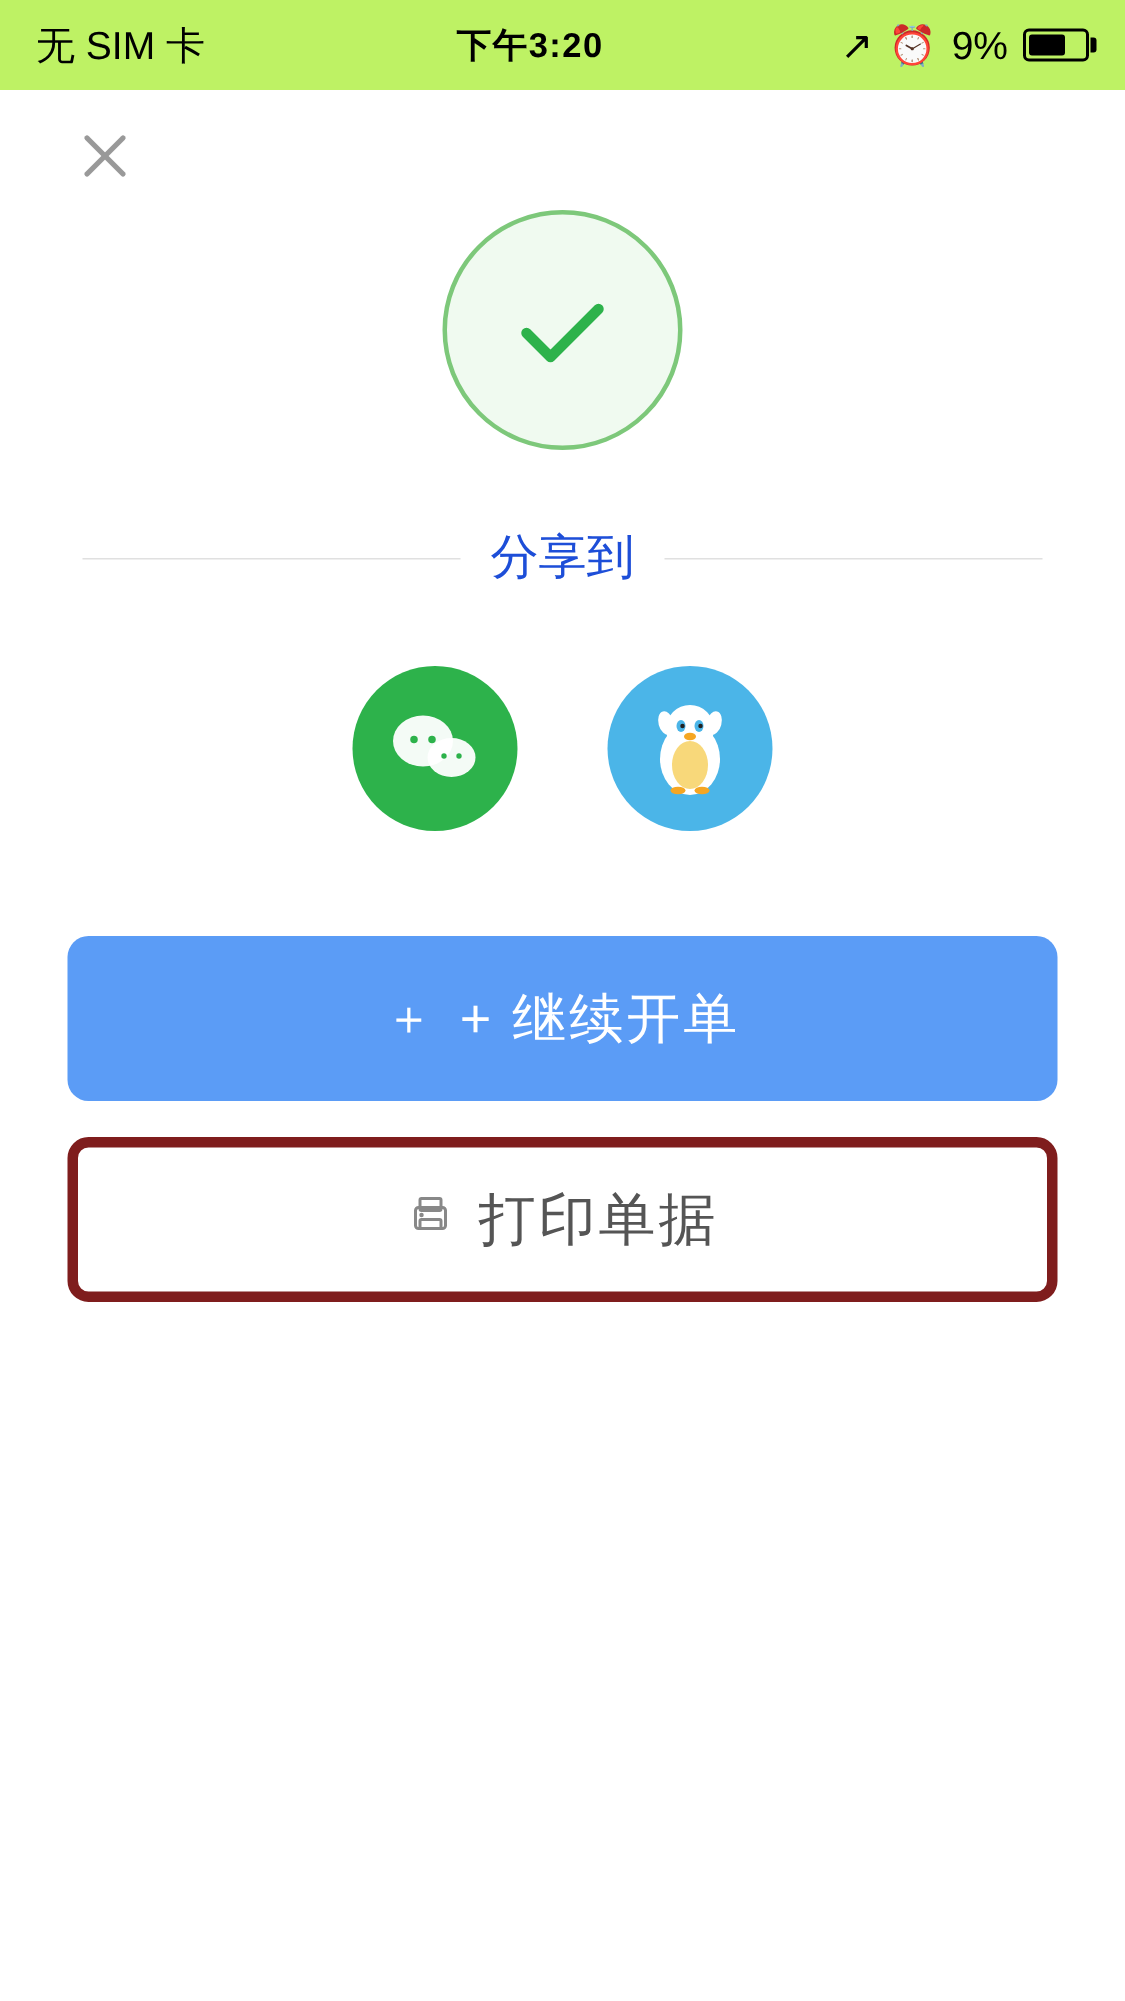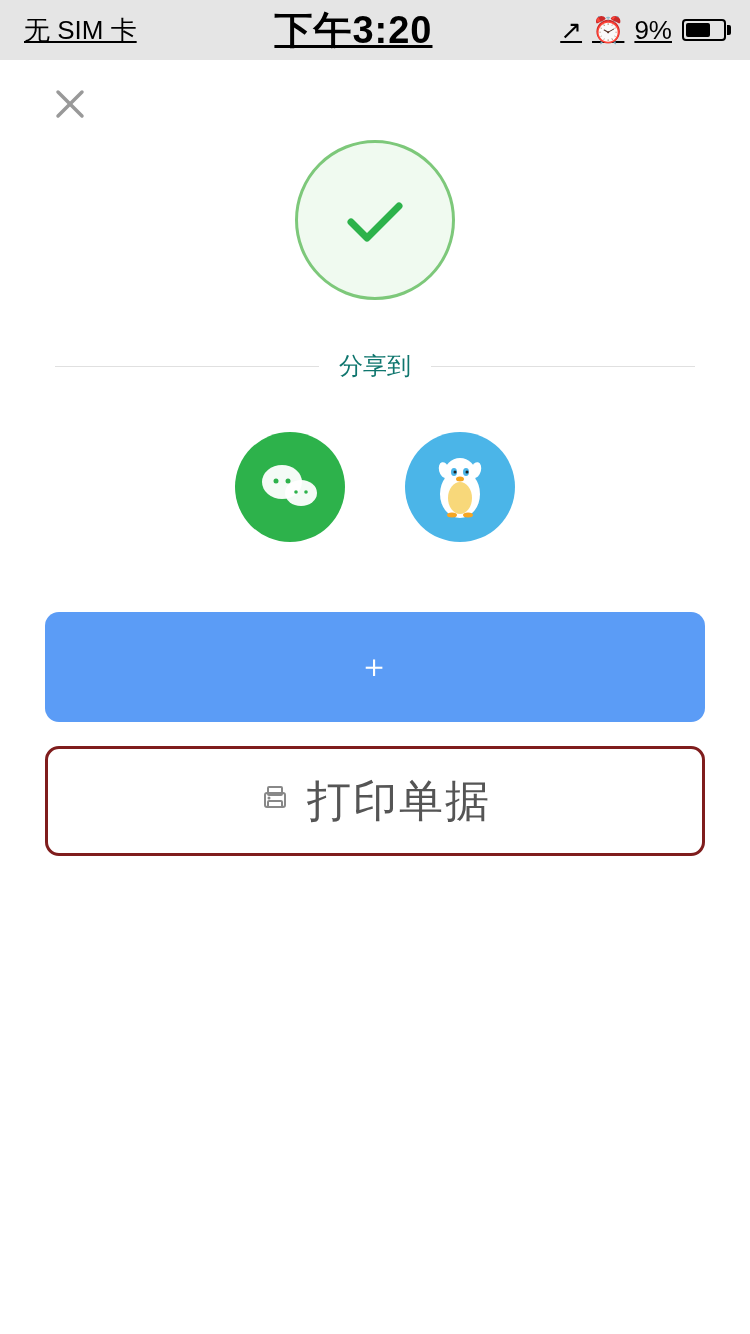--- a/index.html
+++ b/index.html
@@ -15,33 +15,32 @@
     }
 
     
     .status-bar {
       width: 100%;
       height: 60px;
       display: flex;
       align-items: center;
       justify-content: space-between;
       padding: 0 24px;
-      background: #e5e5e5;
-      text-decoration: underline;
+      background: #bef264;
     }
     .status-left {
       display: flex;
       align-items: center;
       gap: 10px;
       font-size: 26px;
       color: #000;
       font-weight: 500;
     }
     .status-center {
-      font-size: 38px;
+      font-size: 23px;
       font-weight: 600;
       color: #000;
       letter-spacing: 1px;
     }
     .status-right {
       display: flex;
       align-items: center;
       gap: 10px;
       font-size: 26px;
       color: #000;
@@ -137,22 +136,22 @@
       align-items: center;
       gap: 20px;
       margin-bottom: 50px;
     }
     .divider-line {
       flex: 1;
       height: 1px;
       background: #e0e0e0;
     }
     .share-label {
-      font-size: 24px;
-      color: #0f766e;
+      font-size: 32px;
+      color: #1d4ed8;
       white-space: nowrap;
     }
 
     
     .share-icons {
       display: flex;
       gap: 60px;
       margin-bottom: 70px;
       align-items: center;
       justify-content: center;
@@ -192,23 +191,23 @@
       display: flex;
       align-items: center;
       justify-content: center;
       gap: 16px;
       letter-spacing: 2px;
     }
     .btn-secondary {
       width: 100%;
       height: 110px;
       background: #fff;
-      border: 3px solid #7f1d1d;
+      border: 7px solid #7f1d1d;
       border-radius: 14px;
-      font-size: 44px;
+      font-size: 38px;
       color: #555;
       cursor: pointer;
       display: flex;
       align-items: center;
       justify-content: center;
       gap: 16px;
       letter-spacing: 2px;
     }
     .btn-icon {
       font-size: 32px;
@@ -304,20 +303,21 @@
 
         <ellipse cx="14" cy="18" rx="5" ry="8" fill="white" transform="rotate(-15 14 18)"></ellipse>
         <ellipse cx="46" cy="18" rx="5" ry="8" fill="white" transform="rotate(15 46 18)"></ellipse>
       </svg>
     </div>
   </div>
 
   <div class="actions">
     <button class="btn-primary">
       <span class="btn-icon">＋</span>
+      <span>+ 继续开单</span>
     </button>
     <button class="btn-secondary">
       <span class="btn-icon">
         <svg width="32" height="32" viewBox="0 0 32 32" fill="none">
           <rect x="6" y="12" width="20" height="14" rx="2" stroke="#888" stroke-width="2"></rect>
           <rect x="9" y="6" width="14" height="8" rx="1" stroke="#888" stroke-width="2"></rect>
           <rect x="9" y="20" width="14" height="6" rx="1" fill="#fff" stroke="#888" stroke-width="2"></rect>
           <circle cx="10" cy="17" r="1.5" fill="#888"></circle>
         </svg>
       </span>

